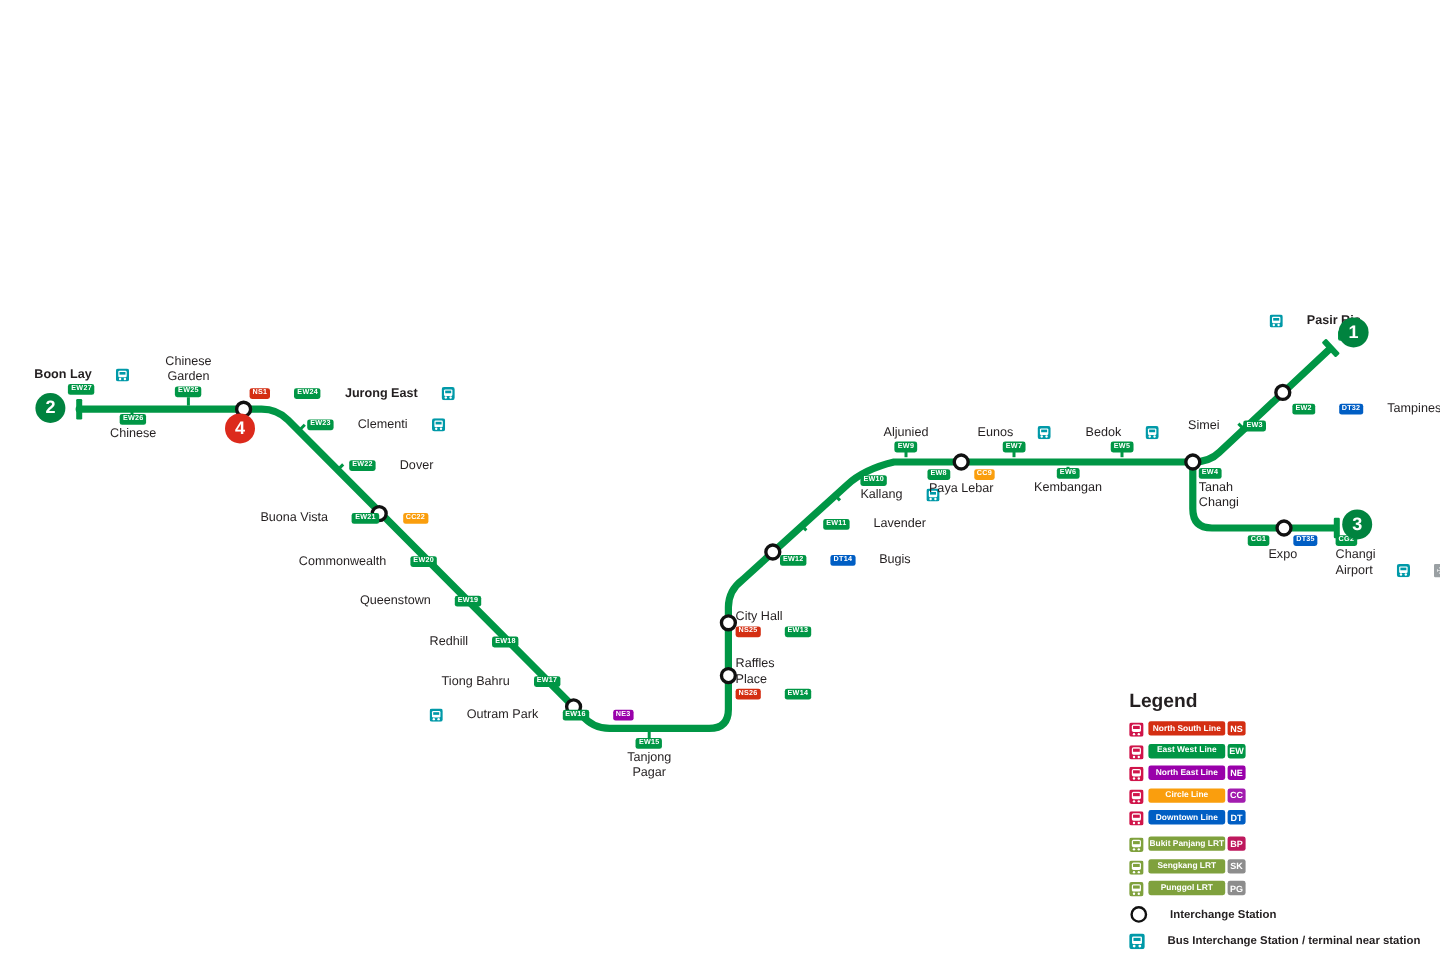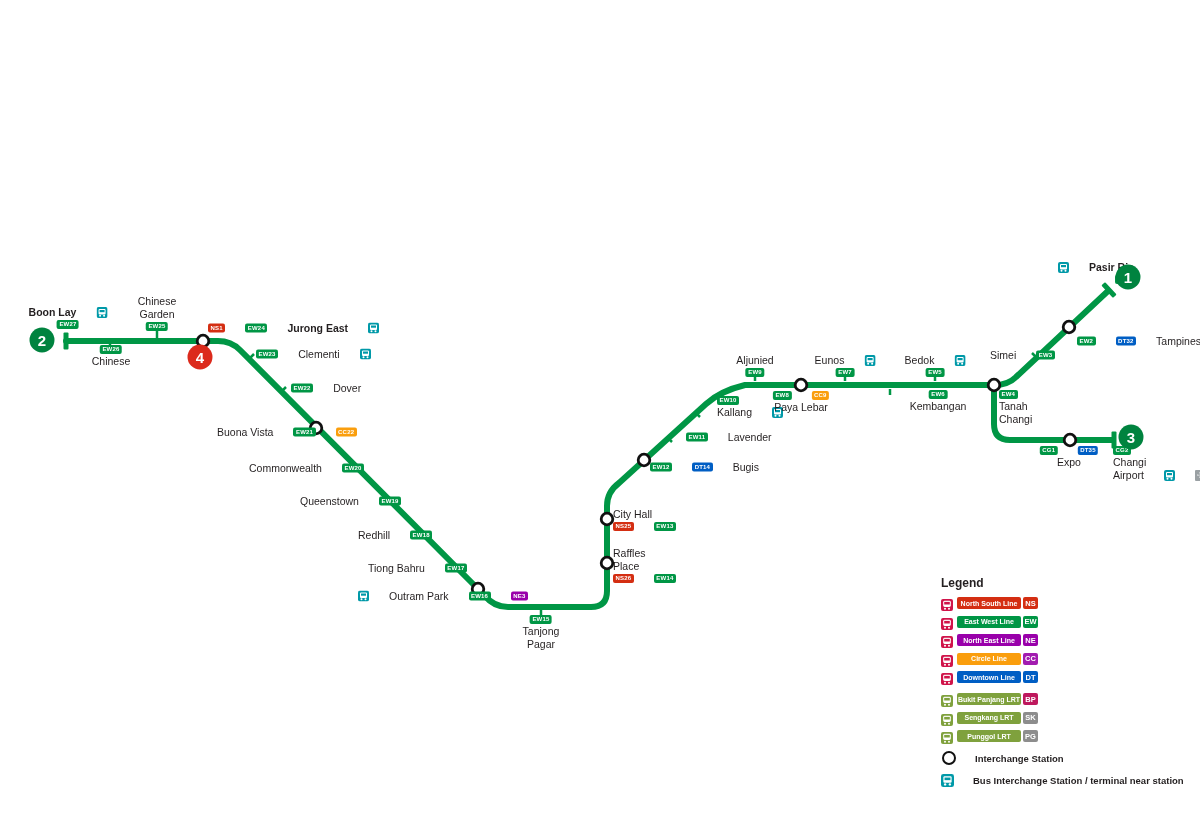--- a/index.html
+++ b/index.html
@@ -16,21 +16,21 @@
   .sname.bold{font-weight:700;}
   .badge{color:#fff;font-size:6px;font-weight:700;line-height:9px;height:9px;
          padding:0 2.5px;border-radius:2px;letter-spacing:.2px;display:inline-block;}
   .ic{display:inline-flex;align-items:center;justify-content:center;flex:none;}
   .plane{width:11px;height:11px;border-radius:1px;color:#fff;font-size:8px;line-height:11px;
          text-align:center;display:inline-block;}
   .marker{position:absolute;width:25px;height:25px;border-radius:50%;color:#fff;
           font-size:15px;font-weight:700;display:flex;align-items:center;justify-content:center;
           transform:translate(-50%,-50%);}
   .legend{position:absolute;left:941px;top:576px;width:260px;}
-  .legend-title{font-size:12px;font-weight:700;margin-bottom:7px;}
+  .legend-title{font-size:16px;font-weight:700;margin-bottom:7px;}
   .lrow{display:flex;align-items:center;margin-bottom:6.5px;}
   .lrow .licon{width:12px;height:12px;margin-right:4px;flex:none;}
   .lbar{width:64px;height:12px;border-radius:2px;color:#fff;font-size:7px;font-weight:700;
         display:flex;align-items:center;justify-content:center;margin-right:2px;}
   .labbr{width:15px;height:12px;border-radius:2px;color:#fff;font-size:7.5px;font-weight:700;
          display:flex;align-items:center;justify-content:center;}
   #legend-lrt{margin-top:10px;}
   .legend-note{display:flex;align-items:center;gap:19px;font-size:9.5px;font-weight:700;margin-top:9px;}
   .note-circle{width:10px;height:10px;border:2.6px solid #111;border-radius:50%;background:#fff;flex:none;margin-left:1px;}
 </style>
@@ -284,21 +284,21 @@
               <rect x="3" y="3" width="5" height="2.2" fill="#0099a8"></rect>
               <circle cx="3.5" cy="8.8" r="1" fill="#fff"></circle>
               <circle cx="7.5" cy="8.8" r="1" fill="#fff"></circle>
             </svg>
           </span>
         </div>
         <div class="srow">
           <span class="badge" style="background: rgb(0, 150, 69);">EW7</span>
         </div>
       </div>
-      <div class="station anchor-ct" style="left: 938px; top: 390px; align-items: center;">
+      <div class="station anchor-ct" style="left: 890px; top: 390px; align-items: center;">
         <div class="srow">
           <span class="badge" style="background: rgb(0, 150, 69);">EW6</span>
         </div>
         <div class="srow">
           <span class="sname">Kembangan</span>
         </div>
       </div>
       <div class="station anchor-ct" style="left: 935px; top: 355px; align-items: center;">
         <div class="srow">
           <span class="sname">Bedok</span>

